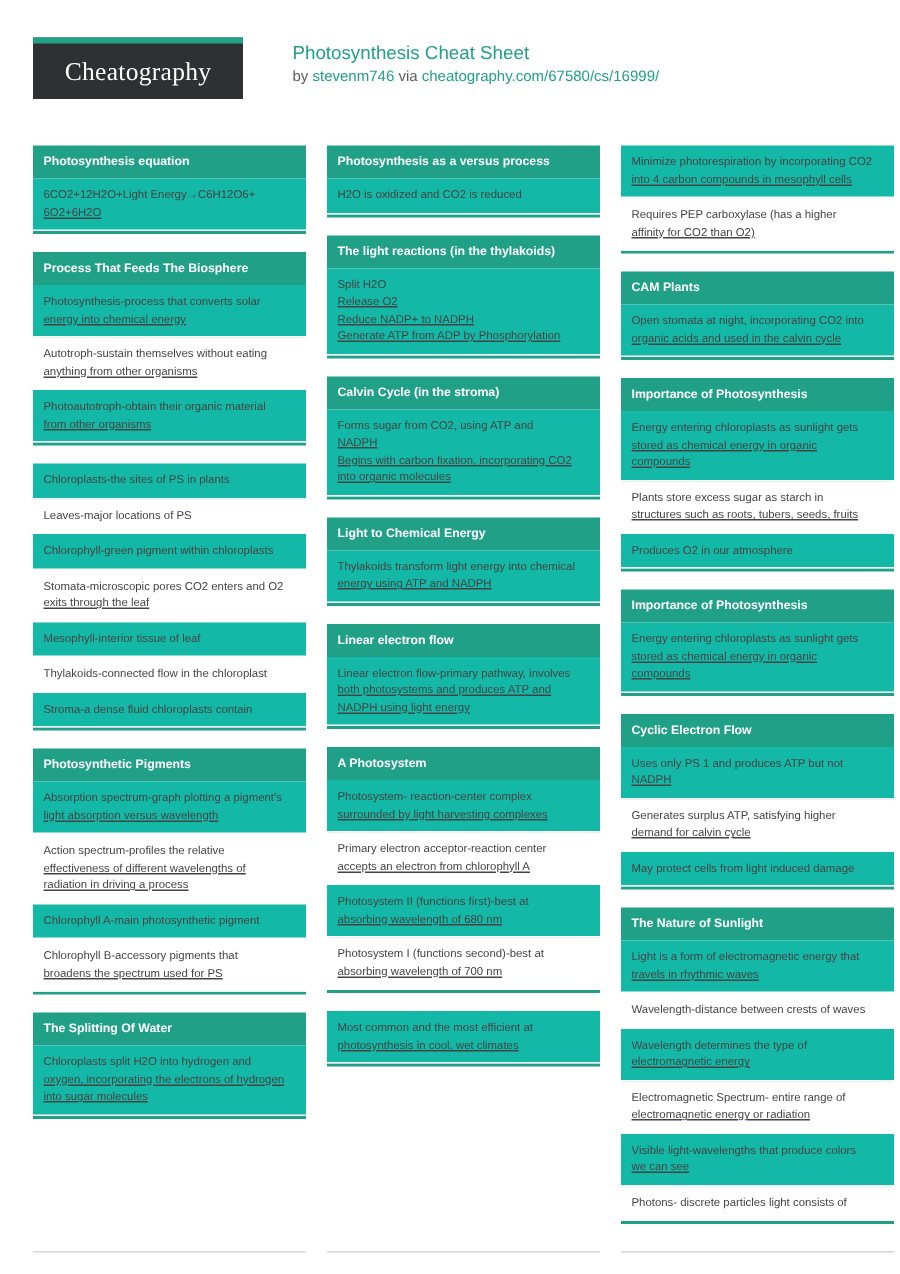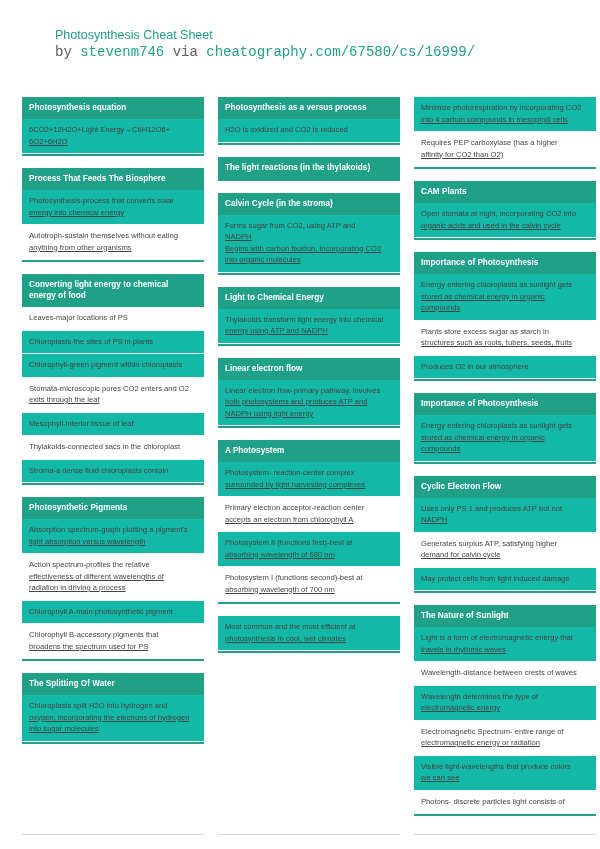--- a/index.html
+++ b/index.html
@@ -21,21 +21,21 @@
     box-sizing:border-box;
     display:flex;align-items:center;justify-content:center;
     flex:0 0 auto;
   }
   .logo-text{
     font-family:"Liberation Serif", serif;
     color:#ffffff;font-size:17px;letter-spacing:.2px;
   }
   .title-block{margin-left:33px;padding-top:2px;}
   .sheet-title{color:#21a088;font-size:12.5px;line-height:16px;}
-  .byline{font-size:14px;color:#5d5d5d;line-height:14px;margin-top:2px;font-family:Liberation Mono, monospace;}
+  .byline{font-size:10px;color:#5d5d5d;line-height:14px;margin-top:2px;}
   .byline a{color:#21a088;text-decoration:none;}
 
   
   .columns{display:flex;gap:14px;margin-top:24px;align-items:flex-start;}
   .col{width:182px;flex:0 0 182px;}
 
   .block{margin-bottom:12px;border-bottom:2px solid #21a088;background:#fff;}
   .block-head{
     background:#21a088;color:#ffffff;
     font-size:8.2px;font-weight:bold;
@@ -58,20 +58,23 @@
   }
   .fcol{width:182px;flex:0 0 182px;border-top:1px solid #d7d7d7;padding-top:9px;}
   .fcol.left{display:flex;gap:9px;}
 </style>
 </head>
 <body>
 
 <div class="page">
 
   <div class="header">
+    <div class="logo">
+      <span class="logo-text">Cheatography</span>
+    </div>
     <div class="title-block">
       <div class="sheet-title">Photosynthesis Cheat Sheet</div>
       <div class="byline">
         <span>by </span><a href="#">stevenm746</a><span> via </span><a href="#">cheatography.com/67580/cs/16999/</a>
       </div>
     </div>
   </div>
 
   <div class="columns">
     <div class="col">
@@ -85,41 +88,44 @@
         <div class="block">
           <div class="block-head">Process That Feeds The Biosphere</div>
           <div class="row tint">
             <p>Photosynthesis-process that converts solar</p>
             <p>energy into chemical energy</p>
           </div>
           <div class="row plain">
             <p>Autotroph-sustain themselves without eating</p>
             <p>anything from other organisms</p>
           </div>
-        </div>
-        <div class="block">
-          <div class="block-head">Converting light energy to chemical energy of food</div>
+          <div class="row tint">
+            <p>Photoautotroph-obtain their organic material</p>
+            <p>from other organisms</p>
+          </div>
+        </div>
+        <div class="block">
+          <div class="row tint">
+            <p>Chloroplasts-the sites of PS in plants</p>
+          </div>
           <div class="row plain">
             <p>Leaves-major locations of PS</p>
-          </div>
-          <div class="row tint">
-            <p>Chloroplasts-the sites of PS in plants</p>
           </div>
           <div class="row tint">
             <p>Chlorophyll-green pigment within chloroplasts</p>
           </div>
           <div class="row plain">
             <p>Stomata-microscopic pores CO2 enters and O2</p>
             <p>exits through the leaf</p>
           </div>
           <div class="row tint">
             <p>Mesophyll-interior tissue of leaf</p>
           </div>
           <div class="row plain">
-            <p>Thylakoids-connected sacs in the chloroplast</p>
+            <p>Thylakoids-connected flow in the chloroplast</p>
           </div>
           <div class="row tint">
             <p>Stroma-a dense fluid chloroplasts contain</p>
           </div>
         </div>
         <div class="block">
           <div class="block-head">Photosynthetic Pigments</div>
           <div class="row tint">
             <p>Absorption spectrum-graph plotting a pigment's</p>
             <p>light absorption versus wavelength</p>
@@ -148,20 +154,26 @@
       </div>
     <div class="col">
         <div class="block">
           <div class="block-head">Photosynthesis as a versus process</div>
           <div class="row tint">
             <p>H2O is oxidized and CO2 is reduced</p>
           </div>
         </div>
         <div class="block">
           <div class="block-head">The light reactions (in the thylakoids)</div>
+          <div class="row tint">
+            <p>Split H2O</p>
+            <p>Release O2</p>
+            <p>Reduce NADP+ to NADPH</p>
+            <p>Generate ATP from ADP by Phosphorylation</p>
+          </div>
         </div>
         <div class="block">
           <div class="block-head">Calvin Cycle (in the stroma)</div>
           <div class="row tint">
             <p>Forms sugar from CO2, using ATP and</p>
             <p>NADPH</p>
             <p>Begins with carbon fixation, incorporating CO2</p>
             <p>into organic molecules</p>
           </div>
         </div>

